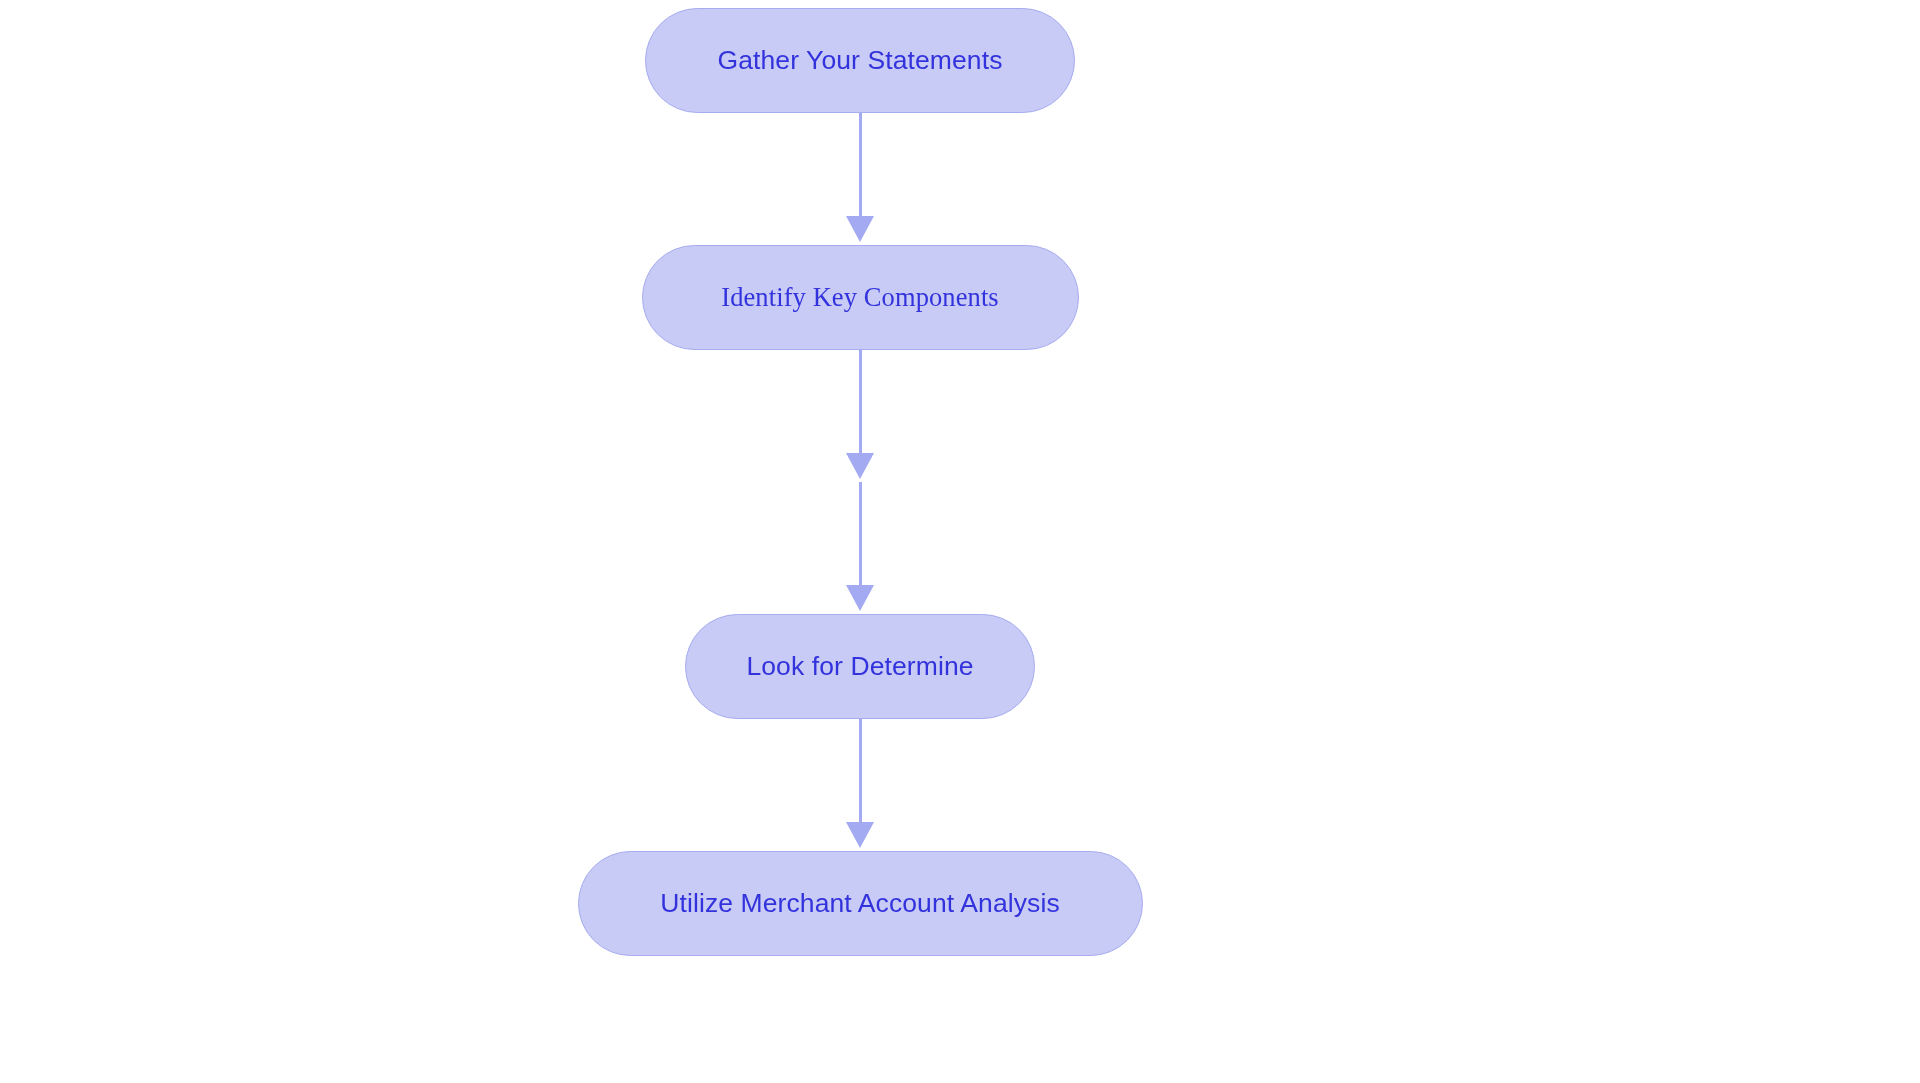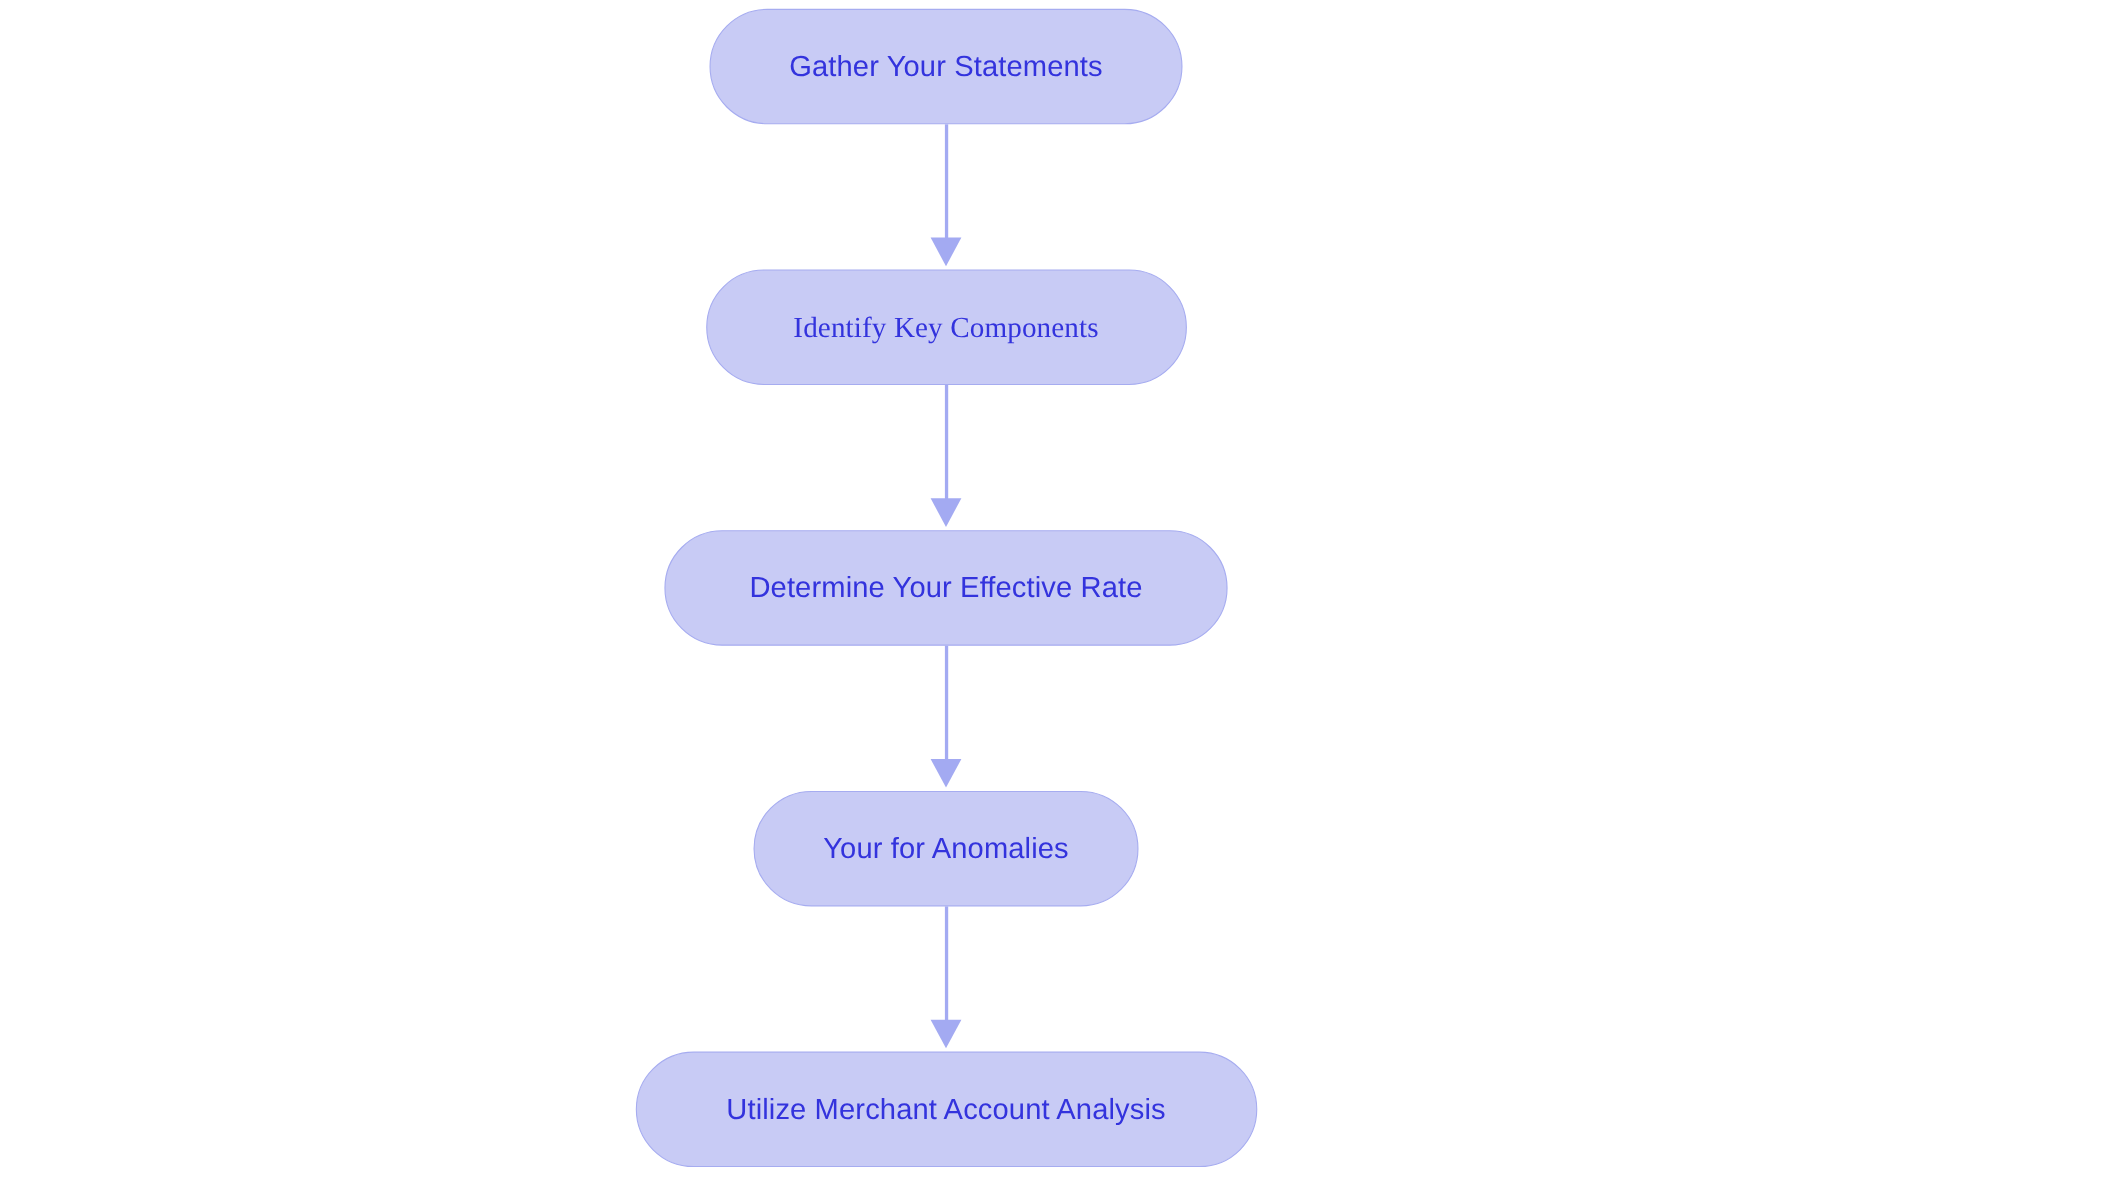--- a/index.html
+++ b/index.html
@@ -104,31 +104,28 @@
 
     <div class="node node-w-1">
       <span class="node-label">Identify Key Components</span>
     </div>
 
     <div class="connector">
       <div class="line"></div>
       <div class="head"></div>
     </div>
 
-    <div class="node node-w-2">
-      <span class="node-label">Determine Your Effective Rate</span>
-    </div>
 
     <div class="connector">
       <div class="line"></div>
       <div class="head"></div>
     </div>
 
     <div class="node node-w-3">
-      <span class="node-label">Your for Anomalies</span>
+      <span class="node-label">Look for Determine</span>
     </div>
 
     <div class="connector">
       <div class="line"></div>
       <div class="head"></div>
     </div>
 
     <div class="node node-w-4">
       <span class="node-label">Utilize Merchant Account Analysis</span>
     </div>

